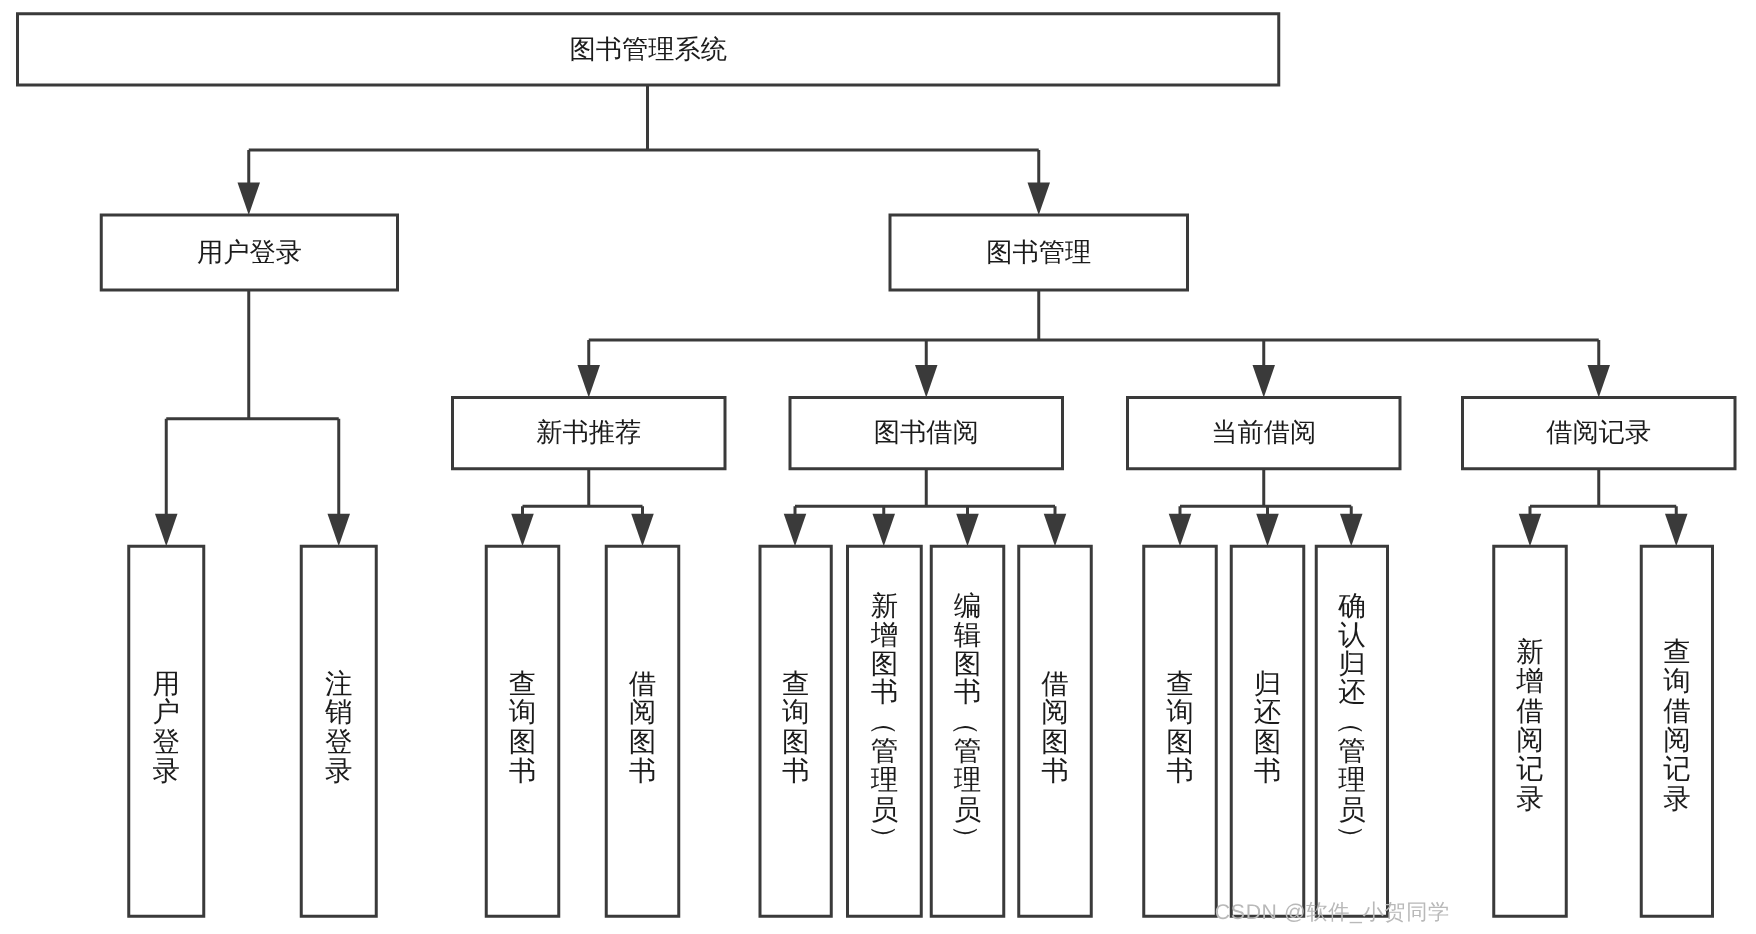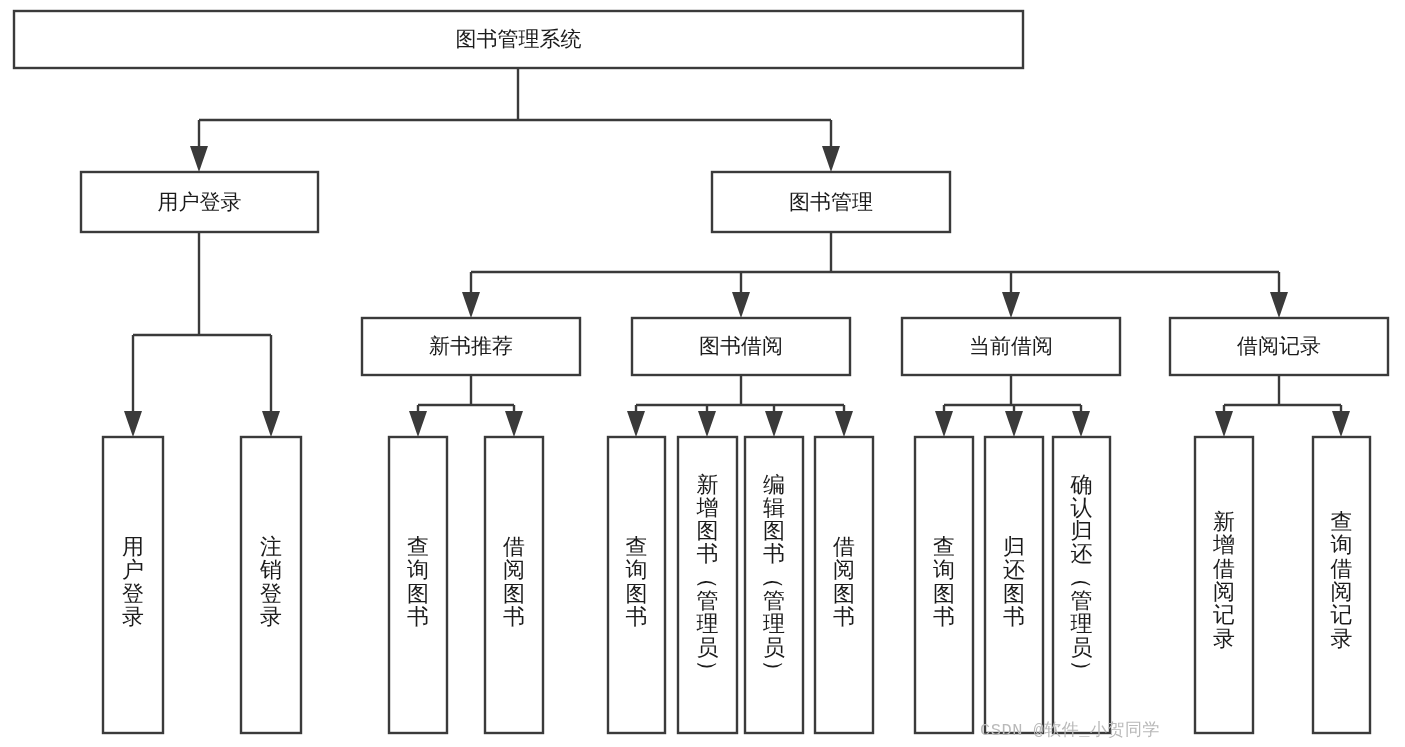--- a/index.html
+++ b/index.html
@@ -48,21 +48,21 @@
     font-size: 21px;
     text-anchor: middle;
     dominant-baseline: middle;
   }
   .watermark {
     position: absolute;
     right: 14px;
     bottom: 6px;
     color: #b9b9b9;
     font-size: 17px;
-    font-family: Liberation Mono, monospace;
+    font-family: Liberation Sans, sans-serif;
     letter-spacing: 0.5px;
     white-space: nowrap;
     user-select: none;
     margin-top: 14px;
   }
   .vtext-wrap {
     position: absolute;
     display: flex;
     flex-direction: column;
     align-items: center;

